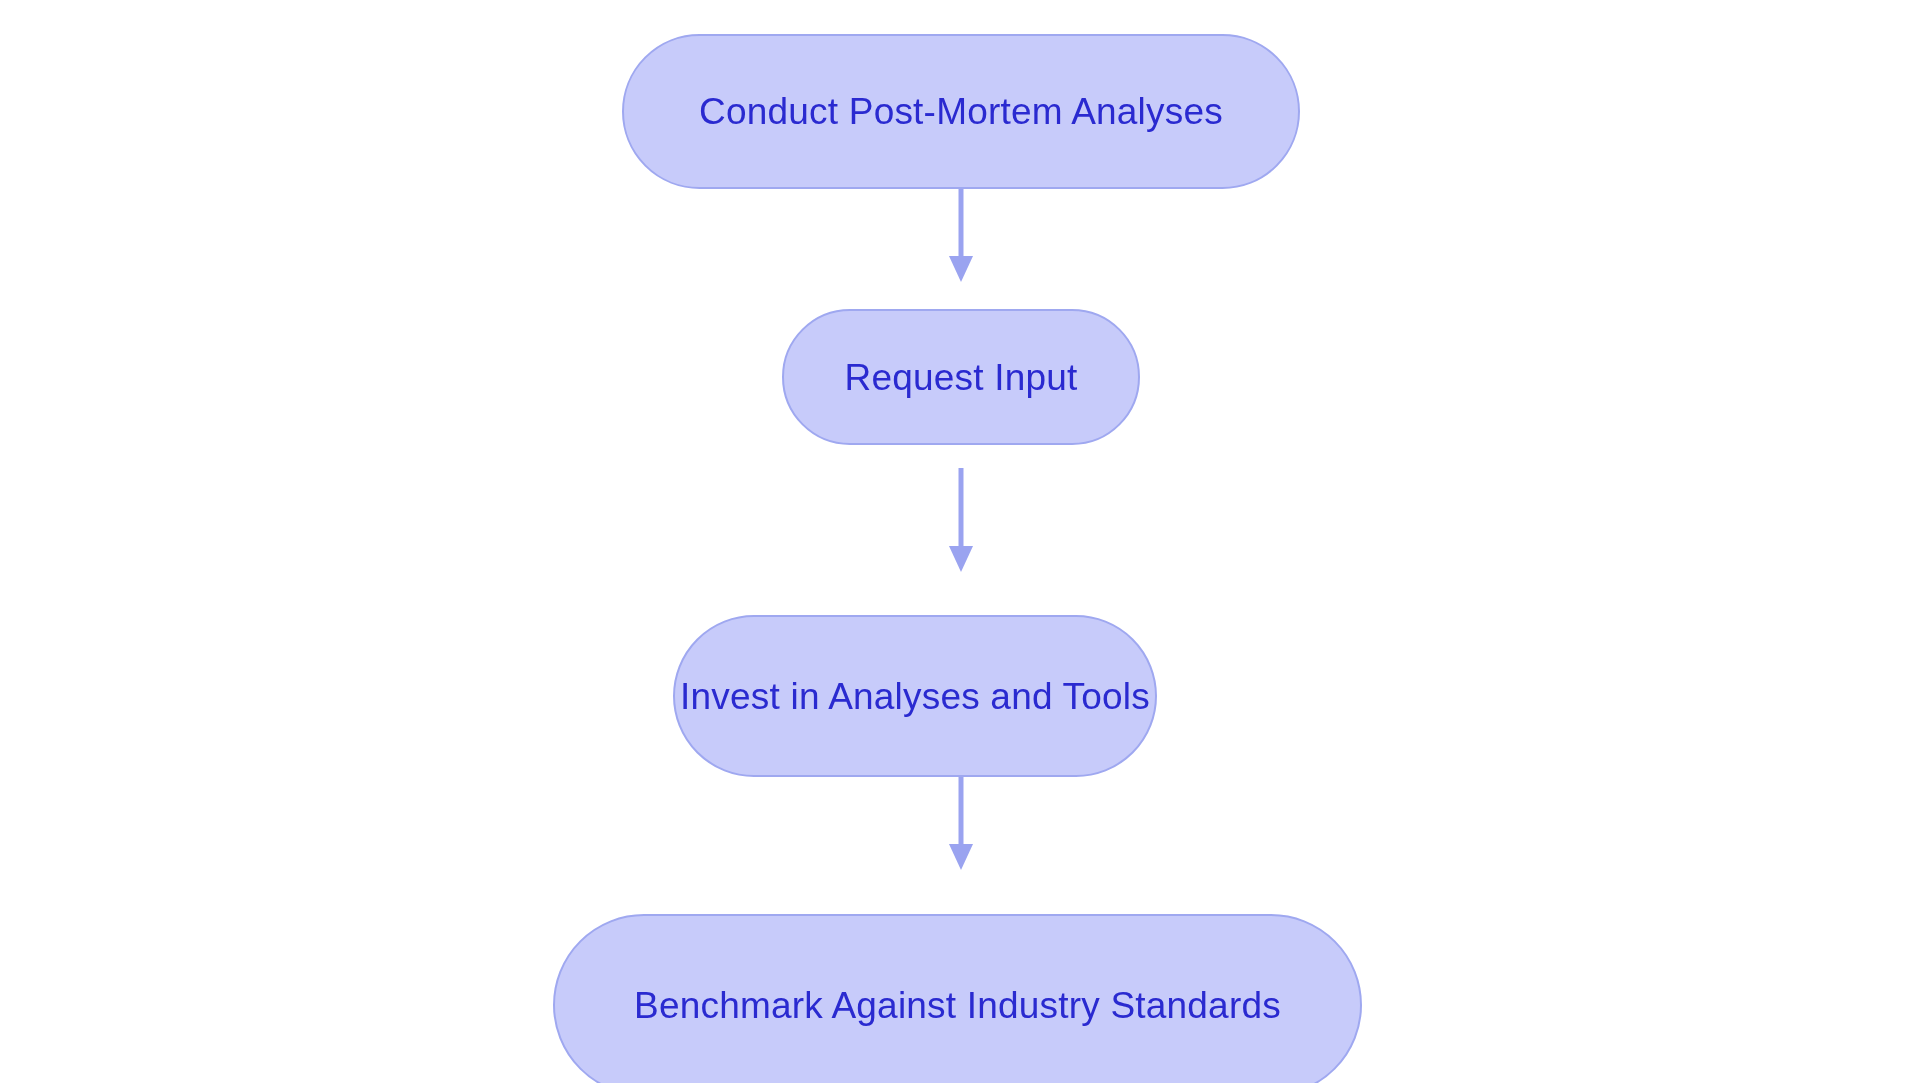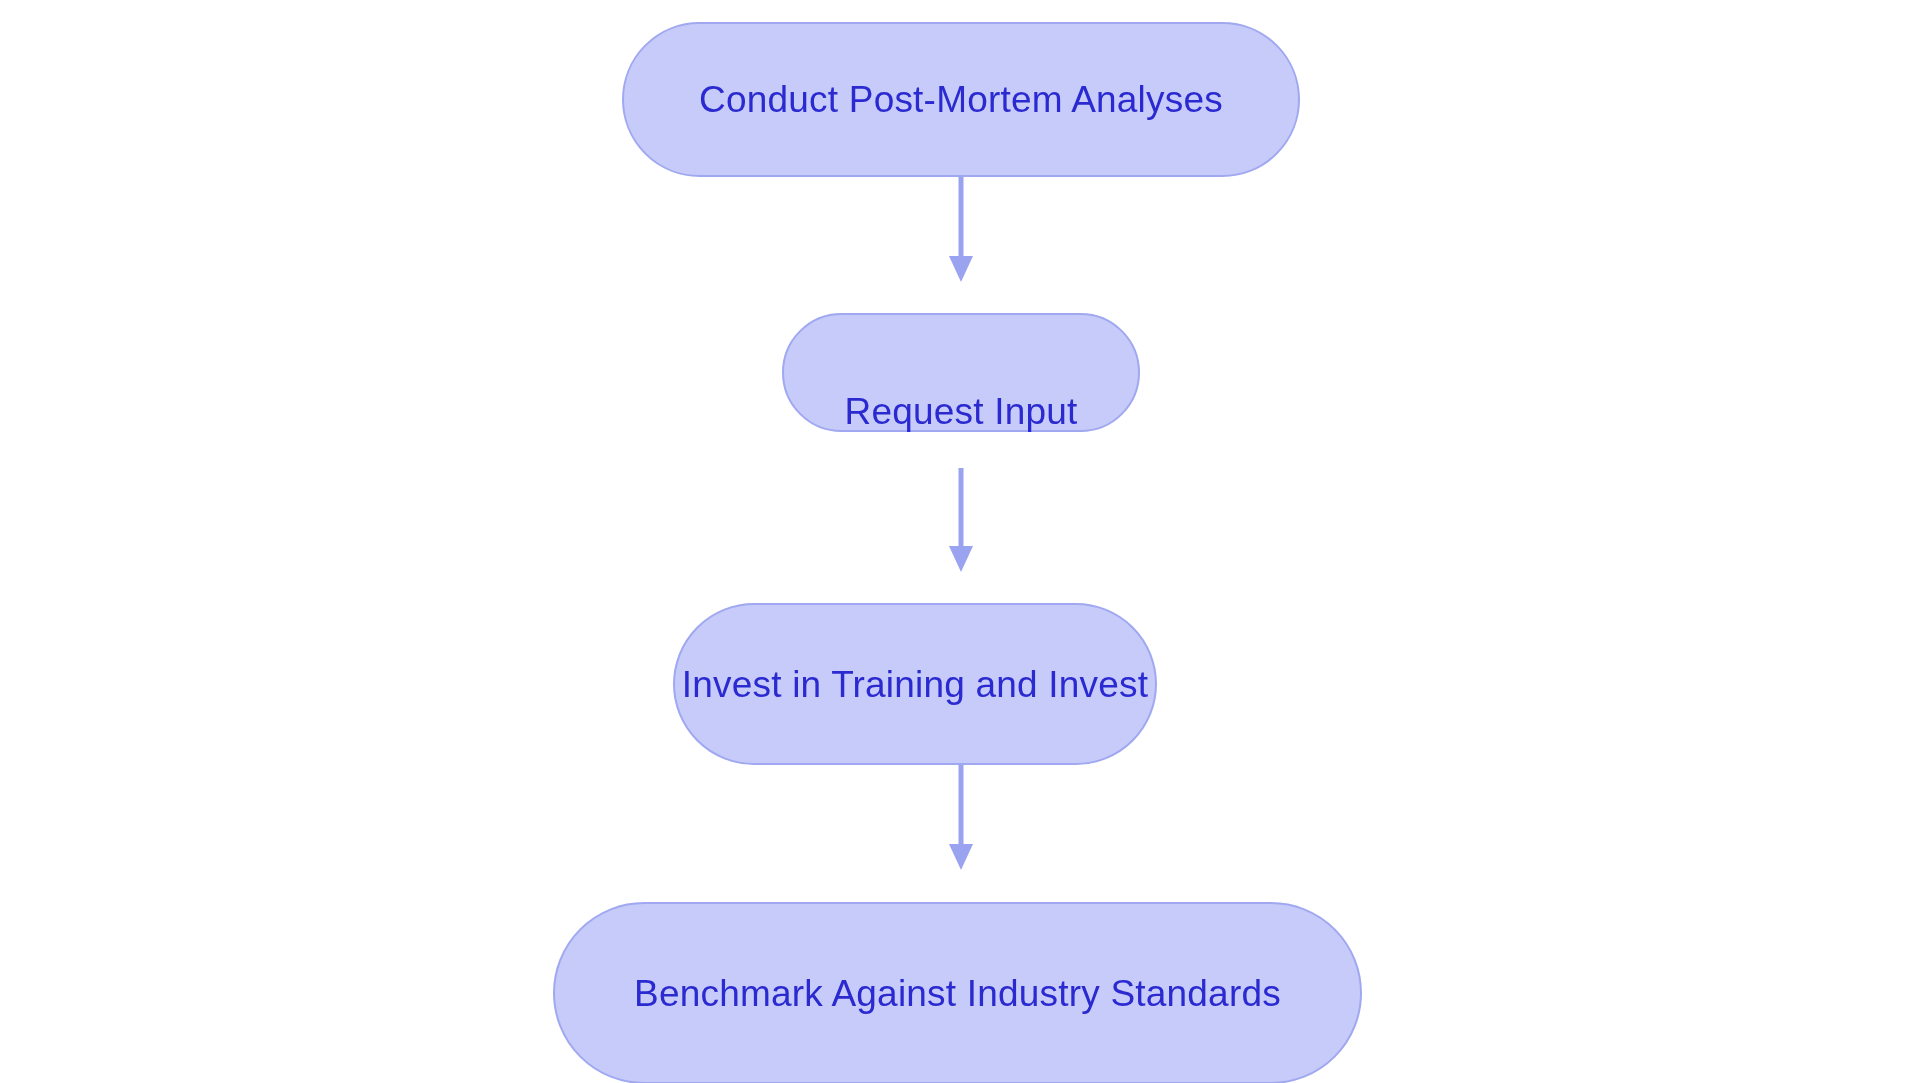--- a/index.html
+++ b/index.html
@@ -28,33 +28,34 @@
   }
   .node-box {
     position: absolute;
     box-sizing: border-box;
     background: #c7cbfa;
     border: 2px solid #9fa8f0;
     border-radius: 999px;
     display: flex;
     align-items: center;
     justify-content: center;
+    margin-top: 12px;
   }
   .node-label {
     color: #2a2ad0;
     font-family: "Liberation Sans", sans-serif;
     font-size: 37px;
     font-weight: 400;
     letter-spacing: 0.2px;
     line-height: 1;
     white-space: nowrap;
     user-select: none;
   }
   #node-1 { left: 622px; top: 22px;  width: 678px; height: 155px; }
-  #node-2 { left: 782px; top: 313px; width: 358px; height: 119px; align-items: flex-end; }
+  #node-2 { left: 782px; top: 297px; width: 358px; height: 136px; }
   #node-3 { left: 673px; top: 603px; width: 484px; height: 162px; }
   #node-4 { left: 553px; top: 902px; width: 809px; height: 182px; }
 </style>
 </head>
 <body>
 
 <div id="canvas">
 
   <svg id="flow-svg" viewBox="0 0 1920 1083" xmlns="http://www.w3.org/2000/svg">
 
@@ -76,20 +77,20 @@
 
   <div class="node-box" id="node-1">
     <span class="node-label">Conduct Post-Mortem Analyses</span>
   </div>
 
   <div class="node-box" id="node-2">
     <span class="node-label">Request Input</span>
   </div>
 
   <div class="node-box" id="node-3">
-    <span class="node-label">Invest in Training and Invest</span>
+    <span class="node-label">Invest in Analyses and Tools</span>
   </div>
 
   <div class="node-box" id="node-4">
     <span class="node-label">Benchmark Against Industry Standards</span>
   </div>
 
 </div>
 
 </body></html>

